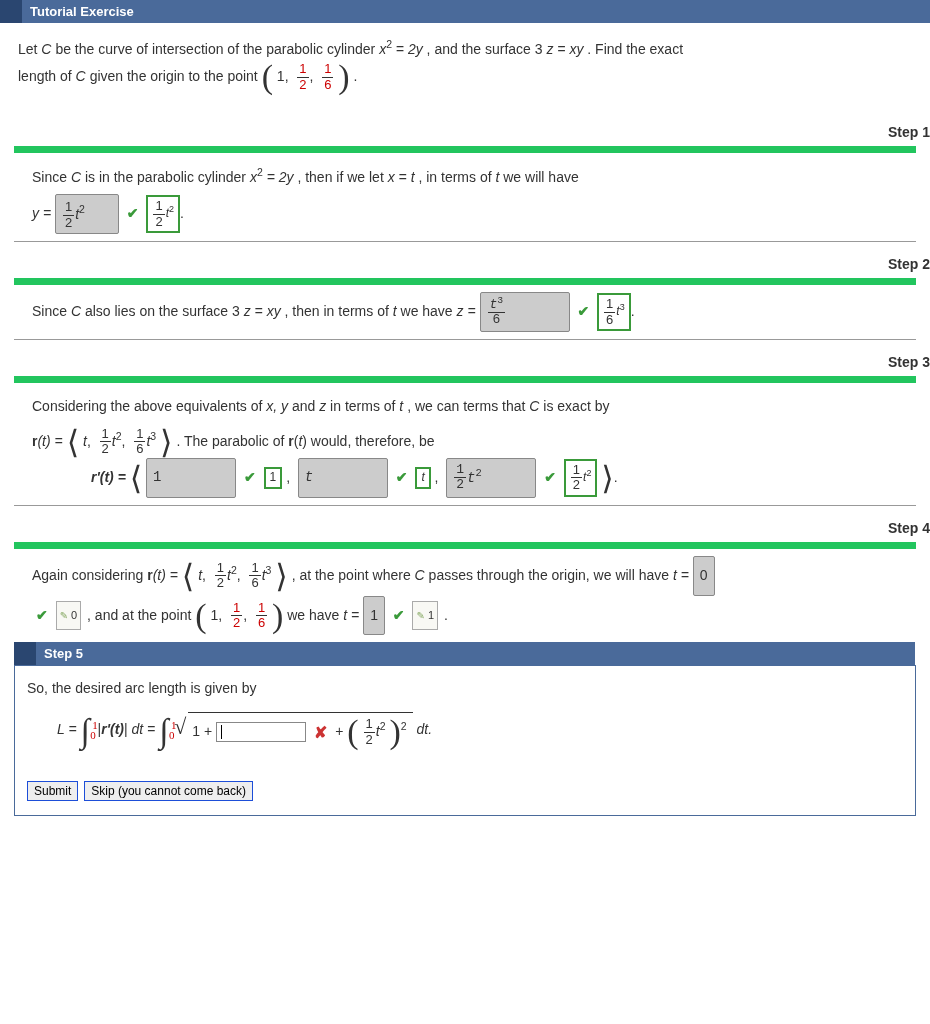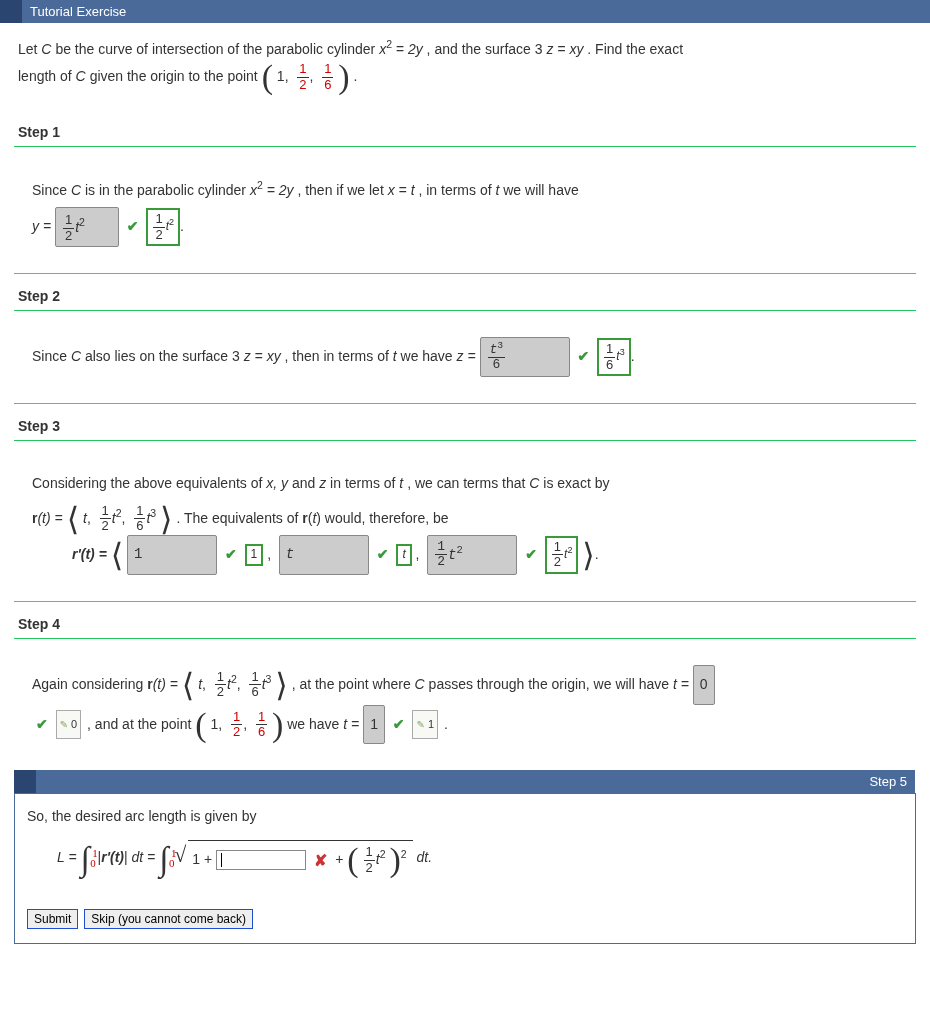--- a/index.html
+++ b/index.html
@@ -7,40 +7,41 @@
     margin: 0;
     font-family: Arial, Helvetica, sans-serif;
     font-size: 14px;
     color: #333;
     background: #fff;
     width: 930px;
   }
   .header-bar {
     background: #4a6a9a;
     color: #fff;
-    font-weight: normal;
+    font-weight: bold;
     padding: 4px 8px;
     border-left: 22px solid #2a4670;
     font-size: 13px;
   }
   .section {
     padding: 12px 32px 18px 18px;
   }
   .problem-text {
     line-height: 1.9;
   }
   .step-label {
     font-weight: bold;
     margin: 14px 0 6px 18px;
     color: #333;
+    text-align: right;
   }
   .step-body {
-    border-top: 1px solid #22c55e;
+    border-top: 7px solid #22c55e;
     border-bottom: 1px solid #999;
-    padding: 26px 18px;
+    padding: 7px 18px;
     margin: 0 14px;
     line-height: 2.4;
   }
   .live-step {
     border: 1px solid #4a6a9a;
     margin: 0 14px 14px 14px;
     padding: 14px 12px;
   }
   sup { font-size: 0.75em; }
   .ital { font-style: italic; }
@@ -174,21 +175,21 @@
     left: -2px;
     top: 2px;
     font-size: 22px;
     font-family: "Times New Roman", serif;
   }
   .sqrt .rad {
     border-top: 1px solid #333;
     padding: 4px 6px 2px 4px;
     display: inline-block;
   }
-  .row-indent { margin-left: 40px; display: block; }
+  .row-indent { margin-left: 59px; display: block; }
 </style>
 </head>
 <body>
 
 <div class="header-bar">
   <span>Tutorial Exercise</span>
 </div>
 
 <div class="section problem-text">
   <span>Let </span>
@@ -264,21 +265,21 @@
   <span>, we can terms that </span>
   <span class="ital">C</span>
   <span> is exact by</span><br>
 
   <span class="bold">r</span><span class="ital">(t) = </span>
   <span class="bigangle">⟨</span>
   <span class="ital">t</span>,&nbsp;
   <span class="frac"><span class="num">1</span><span class="den">2</span></span><span class="ital">t</span><sup>2</sup>,&nbsp;
   <span class="frac"><span class="num">1</span><span class="den">6</span></span><span class="ital">t</span><sup>3</sup>
   <span class="bigangle">⟩</span>
-  <span>.  The equivalents of  </span>
+  <span>.  The parabolic of  </span>
   <span class="bold">r</span>(<span class="ital">t</span>)
   <span>  would, therefore, be</span>
   <br>
   <span class="row-indent">
     <span class="bold ital">r'(t) = </span>
     <span class="bigangle">⟨</span>
     <span class="answer-box wide"><span>1</span></span>
     <span class="check">✔</span>
     <span class="hint-box">1</span>
     ,&nbsp;
@@ -321,21 +322,21 @@
   <span class="frac red"><span class="num">1</span><span class="den">6</span></span>
   <span class="bigparen">)</span>
   <span> we have </span>
   <span class="ital">t = </span>
   <span class="answer-box sm"><span>1</span></span>
   <span class="check">✔</span>
   <span class="chip"><span class="key">✎</span> <span>1</span></span>
   <span> .</span>
 </div>
 
-<div class="header-bar" style="margin:0 15px 0 14px;text-align:right;">
+<div class="header-bar" style="margin:0 15px 0 14px;">
   <span>Step 5</span>
 </div>
 <div class="live-step">
   <span>So, the desired arc length is given by</span><br><br>
   <span style="margin-left:30px; display:inline-block;">
     <span class="ital">L = </span>
     <span class="integral">∫<span class="int-lim-top">1</span><span class="int-lim-bot">0</span></span>&nbsp;
     <span>|</span><span class="bold ital">r'(t)</span><span>|</span>
     <span class="ital"> dt</span>
     <span> = </span>

